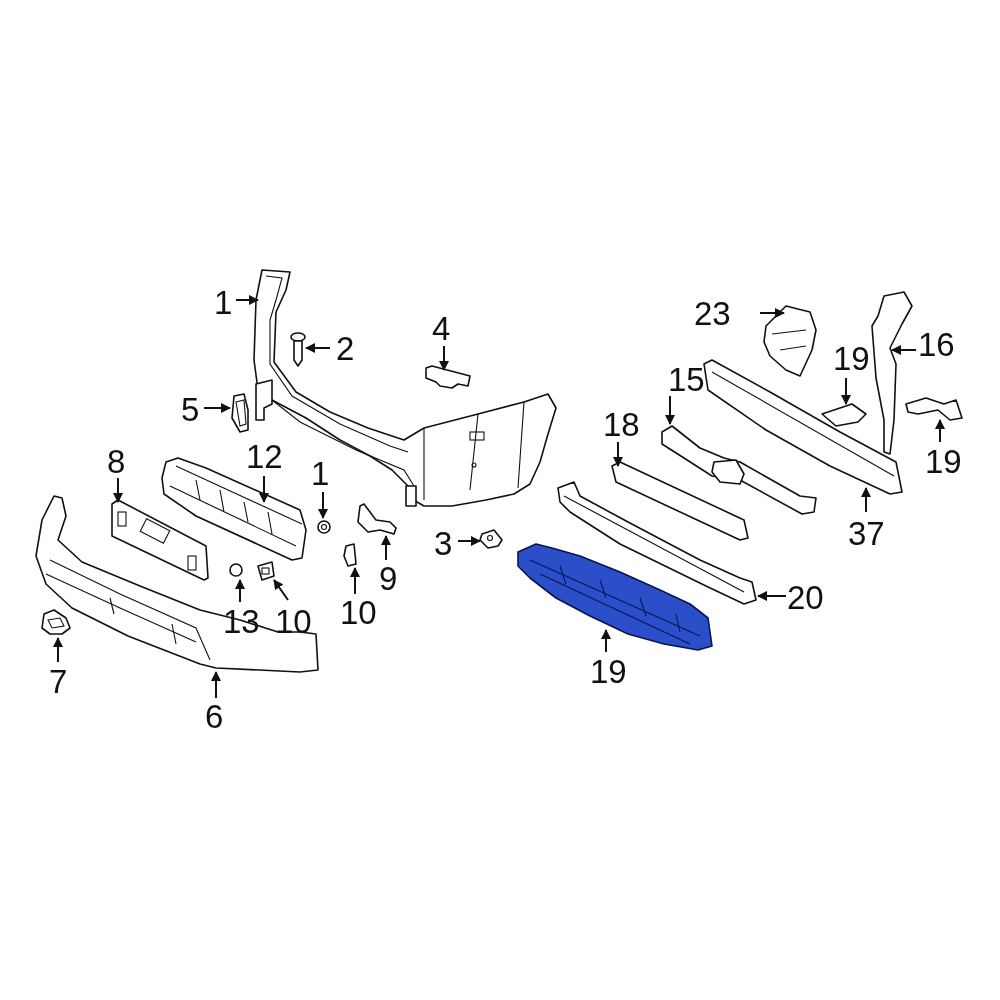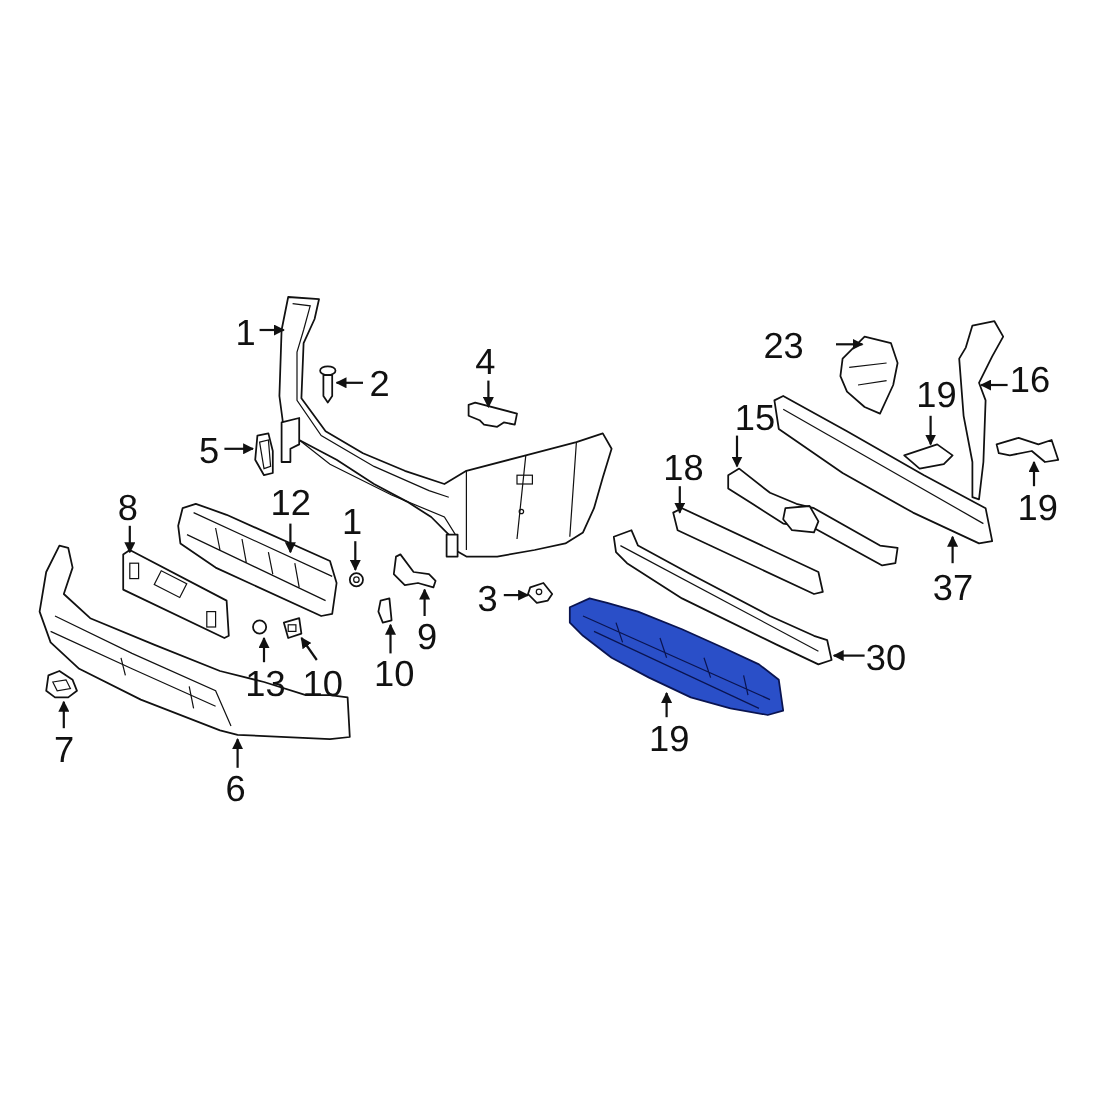--- a/index.html
+++ b/index.html
@@ -179,16 +179,16 @@
 <div class="label" style="left:311px;top:457px">1</div>
 <div class="label" style="left:340px;top:596px">10</div>
 <div class="label" style="left:246px;top:440px">12</div>
 <div class="label" style="left:223px;top:605px">13</div>
 <div class="label" style="left:275px;top:605px">10</div>
 <div class="label" style="left:668px;top:363px">15</div>
 <div class="label" style="left:918px;top:328px">16</div>
 <div class="label" style="left:833px;top:342px">19</div>
 <div class="label" style="left:925px;top:445px">19</div>
 <div class="label" style="left:590px;top:655px">19</div>
-<div class="label" style="left:787px;top:581px">30</div>
+<div class="label" style="left:787px;top:581px">20</div>
 <div class="label" style="left:603px;top:408px">18</div>
 <div class="label" style="left:848px;top:517px">37</div>
 <div class="label" style="left:694px;top:297px">23</div>
 
 </body></html>

